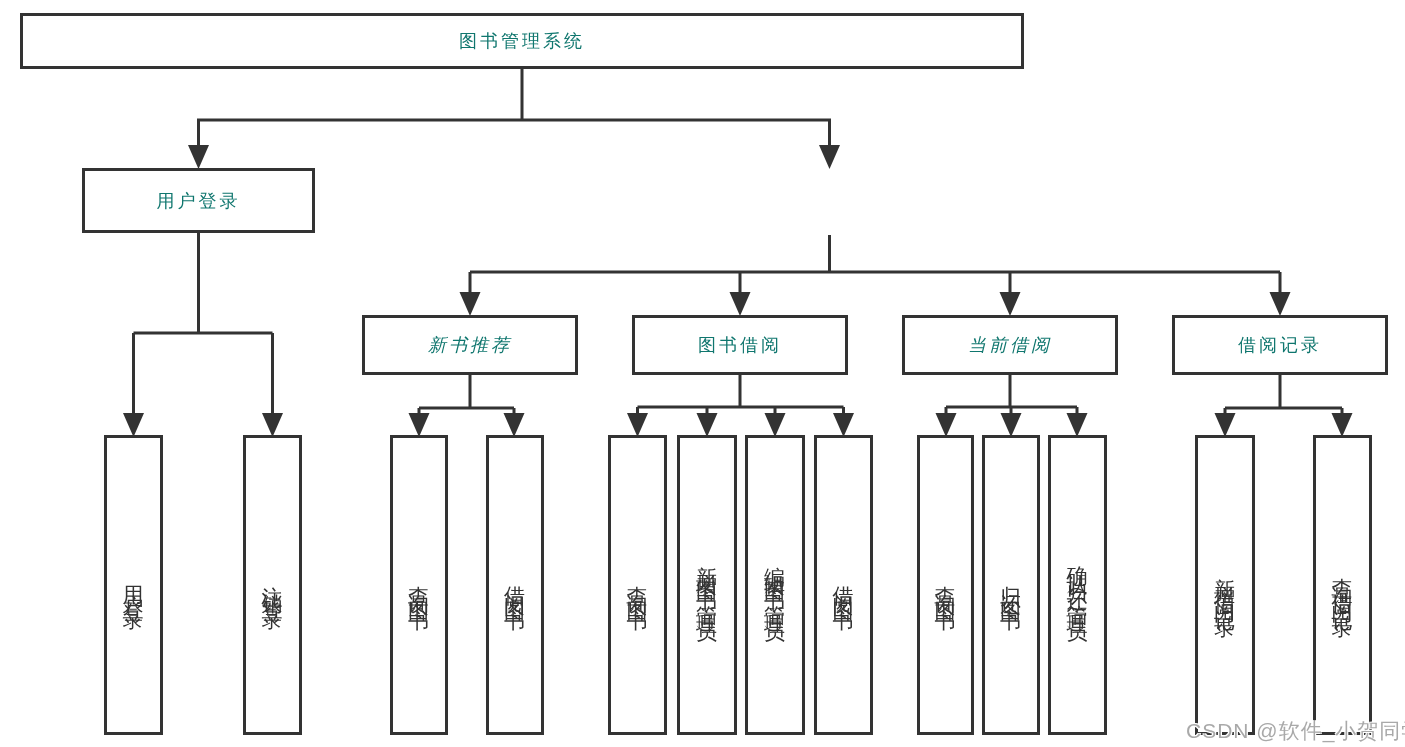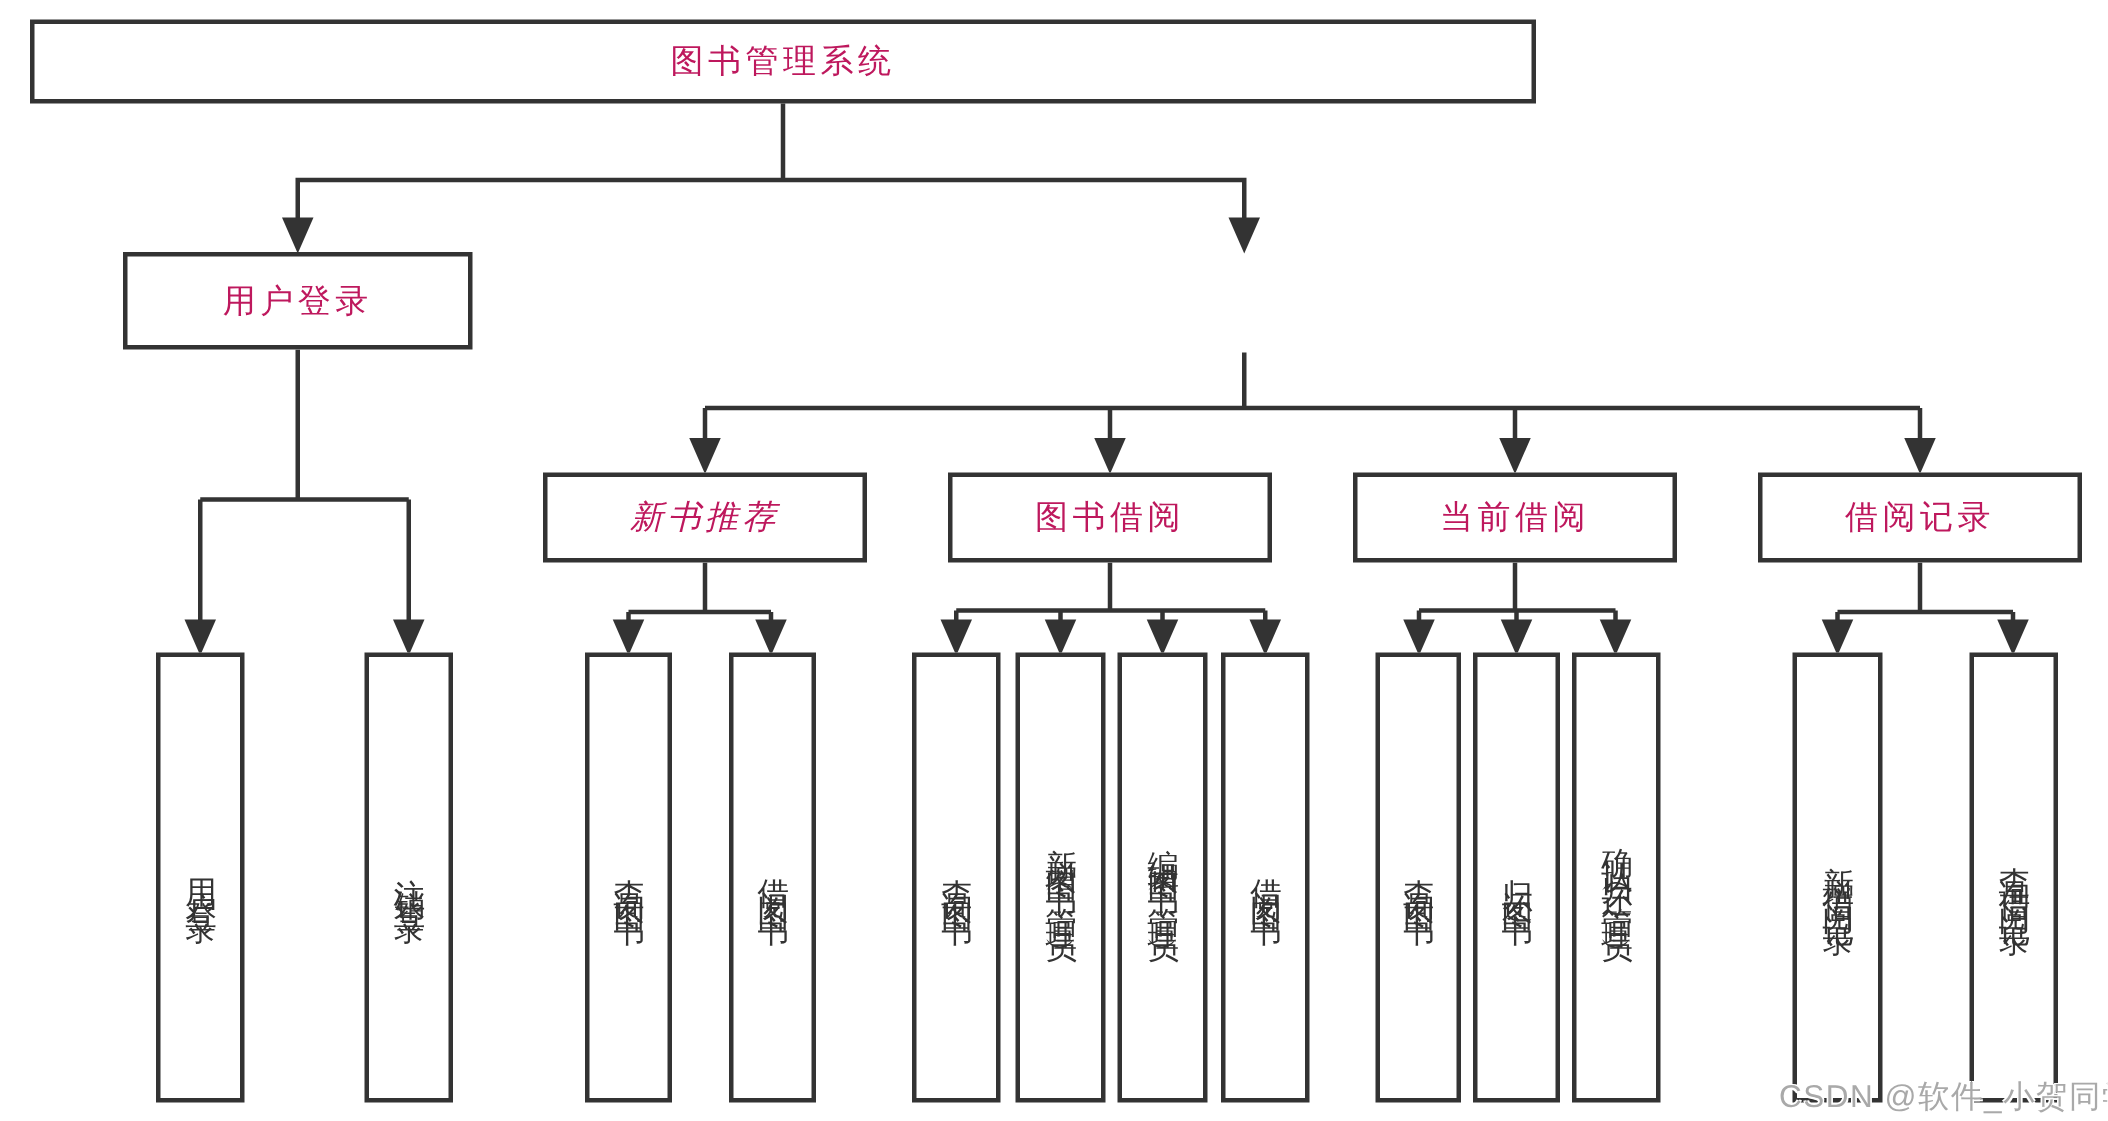--- a/index.html
+++ b/index.html
@@ -20,24 +20,24 @@
     left: 0; top: 0;
     z-index: 1;
   }
   .node {
     position: absolute;
     background: #ffffff;
     border: 3px solid #333333;
     display: flex;
     align-items: center;
     justify-content: center;
-    font-size: 22px;
+    font-size: 18px;
     letter-spacing: 3px;
     white-space: nowrap;
-    color: #be185d;
+    color: #0f766e;
     z-index: 2;
   }
   .vnode {
     position: absolute;
     top: 435px;
     height: 300px;
     background: #ffffff;
     border: 3px solid #333333;
     display: flex;
     align-items: center;
@@ -111,21 +111,21 @@
              M1214.5 413 H1235.5 L1225 437 Z
              M1331.5 413 H1352.5 L1342 437 Z" fill="#333333" stroke="none"></path>
   </svg>
 
   <div class="node" style="left:20px; top:13px; width:1004px; height:56px;">图书管理系统</div>
 
   <div class="node" style="left:82px; top:168px; width:233px; height:65px;">用户登录</div>
 
   <div class="node" style="left:362px; top:315px; width:216px; height:60px;font-style:italic;">新书推荐</div>
   <div class="node" style="left:632px; top:315px; width:216px; height:60px;">图书借阅</div>
-  <div class="node" style="left:902px; top:315px; width:216px; height:60px;">当前借阅</div>
+  <div class="node" style="left:902px; top:315px; width:216px; height:60px;font-style:italic;">当前借阅</div>
   <div class="node" style="left:1172px; top:315px; width:216px; height:60px;">借阅记录</div>
 
   <div class="vnode" style="left:104px; width:59px;">用户登录</div>
   <div class="vnode" style="left:243px; width:59px;">注销登录</div>
 
   <div class="vnode" style="left:390px; width:58px;">查询图书</div>
   <div class="vnode" style="left:486px; width:58px;">借阅图书</div>
 
   <div class="vnode" style="left:608px; width:59px;">查询图书</div>
   <div class="vnode" style="left:677px; width:60px;">新增图书（管理员）</div>

